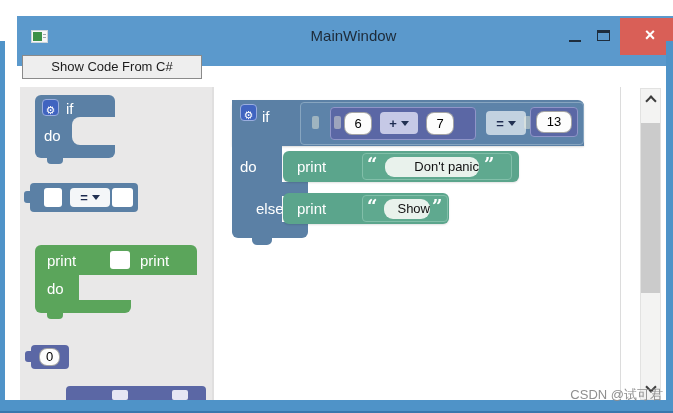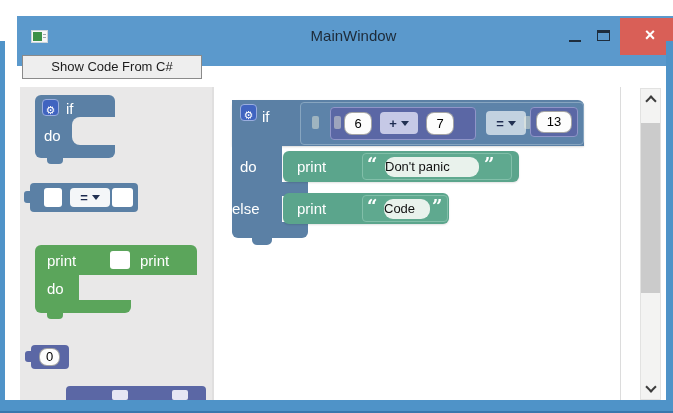--- a/index.html
+++ b/index.html
@@ -91,21 +91,21 @@
   .f7  { left:426px; top:112px; width:28px; height:23px; line-height:21px; }
   .chip-add { left:380px; top:112px; width:38px; height:22px; background:#c6c9e6; }
   .chip-eq  { left:486px; top:111px; width:40px; height:24px; background:#c2d2e0; }
   .cv-13 { position:absolute; left:530px; top:107px; width:48px; height:30px; background:#5b67a5; border:1px solid #8f95c8; border-radius:4px; }
   .f13 { left:536px; top:111px; width:36px; height:22px; line-height:20px; }
 
   .cv-print1 { position:absolute; left:283px; top:151px; width:236px; height:31px; background:#5ba58c; border-radius:6px; box-shadow:0 1px 2px rgba(0,0,0,0.12); }
   .cv-print2 { position:absolute; left:283px; top:193px; width:166px; height:31px; background:#5ba58c; border-radius:6px; box-shadow:0 1px 2px rgba(0,0,0,0.12); }
   .cv-sub1 { position:absolute; left:362px; top:153px; width:150px; height:27px; border:1px solid #82bfa9; border-radius:4px; background:#5fa98f; }
   .cv-sub2 { position:absolute; left:362px; top:195px; width:86px; height:27px; border:1px solid #82bfa9; border-radius:4px; background:#5fa98f; }
-  .tfield { position:absolute; background:#e9f2ec; border:none; border-radius:9px; text-align:left; font-size:13px; color:#111; }
+  .tfield { position:absolute; background:#e9f2ec; border:none; border-radius:9px; text-align:right; font-size:13px; color:#111; }
   .tf1 { left:385px; top:157px; width:94px; height:20px; line-height:20px; }
   .tf2 { left:384px; top:199px; width:46px; height:20px; line-height:20px; }
 
   
   .watermark { position:absolute; right:10px; top:386px; font-size:13px; color:#8f8f8f; z-index:6; }
 </style>
 </head>
 <body>
 
 <div class="window">
@@ -172,21 +172,21 @@
   <div class="cv-head"></div>
   <div class="cv-col"></div>
   <div class="cv-else"></div>
   <div class="cv-bot"></div>
   <div class="cv-tab"></div>
   <div class="gear" style="left:240px; top:104px;">
     <span>⚙</span>
   </div>
   <span class="lb" style="left:262px; top:108px;">if</span>
   <span class="lb" style="left:240px; top:158px;">do</span>
-  <span class="lb" style="left:232px; top:200px;">else</span>
+  <span class="lb" style="left:256px; top:200px;">else</span>
 
   <div class="cv-cmp"></div>
   <div class="ctab" style="left:312px; top:116px;"></div>
   <div class="cv-arith"></div>
   <div class="ctab" style="left:334px; top:116px;"></div>
   <div class="field f6">6</div>
   <div class="chip chip-add">
     <span>+</span>
     <span class="arrow-down"></span>
   </div>
@@ -203,27 +203,28 @@
   <span class="lb" style="left:297px; top:158px;">print</span>
   <div class="cv-sub1"></div>
   <span class="quote" style="left:367px; top:152px;">“</span>
   <div class="tfield tf1">Don't panic</div>
   <span class="quote" style="left:484px; top:152px;">”</span>
 
   <div class="cv-print2"></div>
   <span class="lb" style="left:297px; top:200px;">print</span>
   <div class="cv-sub2"></div>
   <span class="quote" style="left:367px; top:194px;">“</span>
-  <div class="tfield tf2">Code</div>
+  <div class="tfield tf2">Show</div>
   <span class="quote" style="left:432px; top:194px;">”</span>
 
   <div class="sb">
     <div class="chev chev-up"></div>
     <div class="sb-thumb"></div>
     <div class="chev chev-down"></div>
   </div>
 
   <div class="frame-left"></div>
   <div class="frame-right"></div>
   <div class="frame-bottom"></div>
 
+  <div class="watermark">CSDN @试可君</div>
 
 </div>
 
 </body></html>

